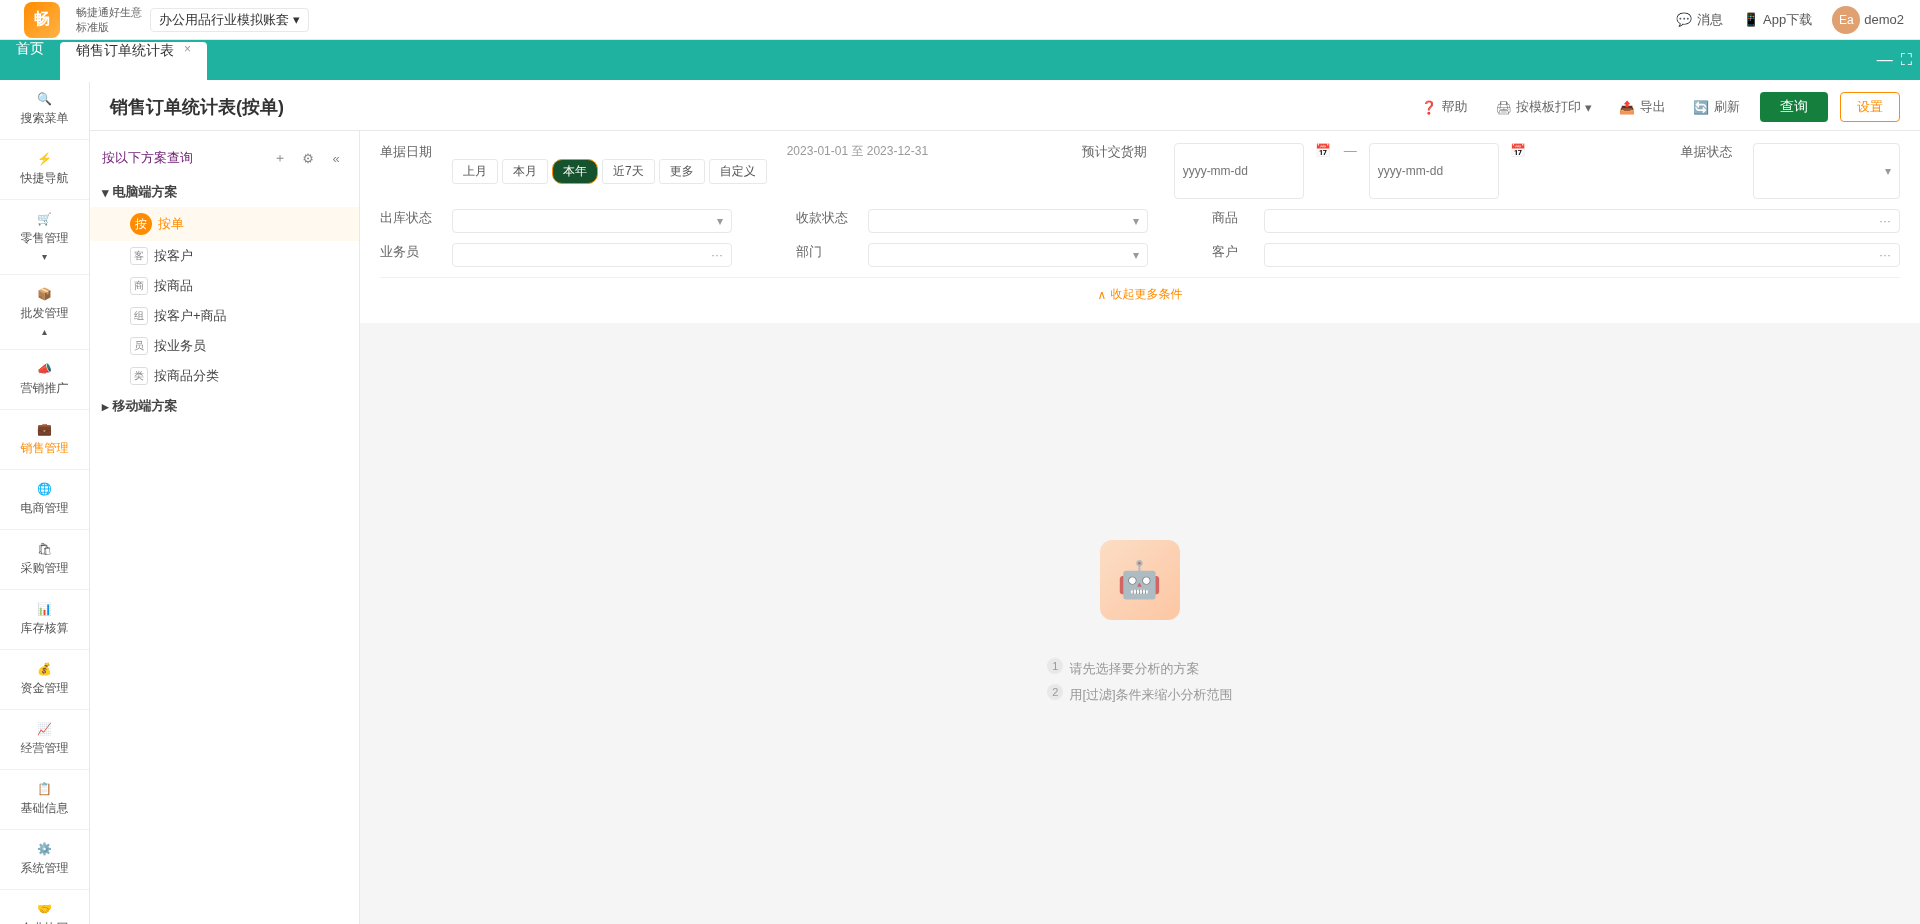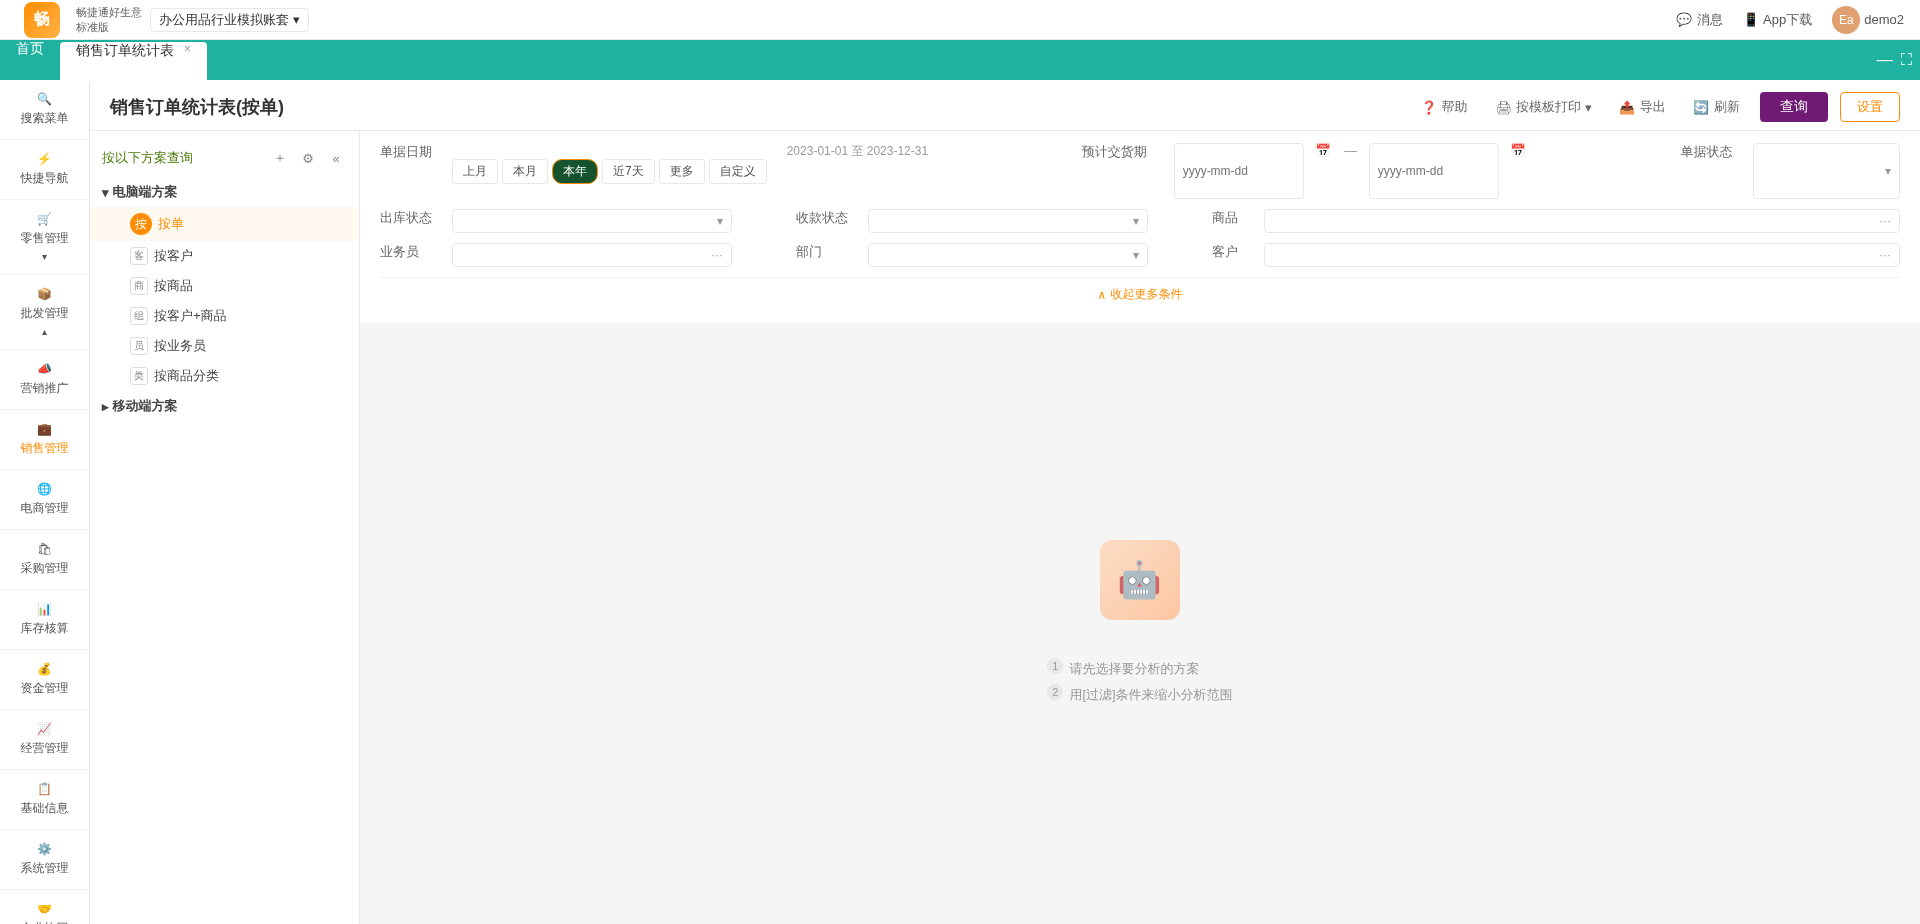--- a/index.html
+++ b/index.html
@@ -33,30 +33,30 @@
     .sidebar-item.active { color: #ff8c00; }
 
     
     .page-content { flex: 1; display: flex; flex-direction: column; overflow: hidden; background: #f5f5f5; }
 
     
     .page-header { background: #fff; padding: 12px 20px 8px; border-bottom: 1px solid #e8e8e8; display: flex; align-items: center; justify-content: space-between; flex-shrink: 0; }
     .page-title { font-size: 18px; font-weight: bold; color: #333; }
     .header-actions { display: flex; align-items: center; gap: 12px; }
     .header-btn { display: flex; align-items: center; gap: 4px; cursor: pointer; color: #666; font-size: 13px; padding: 4px 8px; }
-    .query-btn { background: #701a75; color: #fff; border: none; border-radius: 4px; padding: 6px 20px; cursor: pointer; font-size: 14px; }
+    .query-btn { background: #15803d; color: #fff; border: none; border-radius: 4px; padding: 6px 20px; cursor: pointer; font-size: 14px; }
     .setting-btn { background: #fff; color: #ff8c00; border: 1px solid #ff8c00; border-radius: 4px; padding: 5px 16px; cursor: pointer; font-size: 13px; }
 
     
     .split-area { display: flex; flex: 1; overflow: hidden; }
 
     
     .left-panel { width: 270px; background: #fff; border-right: 1px solid #e8e8e8; flex-shrink: 0; padding: 10px 0; overflow-y: auto; }
     .left-panel-header { display: flex; align-items: center; justify-content: space-between; padding: 6px 12px 8px; }
-    .left-panel-title { font-size: 13px; color: #4d7c0f; }
+    .left-panel-title { font-size: 13px; color: #701a75; }
     .left-panel-actions { display: flex; gap: 6px; align-items: center; }
     .icon-btn { width: 22px; height: 22px; border-radius: 50%; display: flex; align-items: center; justify-content: center; cursor: pointer; color: #888; font-size: 13px; }
     .tree-parent { padding: 6px 12px; cursor: pointer; display: flex; align-items: center; gap: 4px; font-size: 13px; color: #444; font-weight: bold; }
     .tree-child { padding: 6px 16px 6px 40px; cursor: pointer; display: flex; align-items: center; gap: 6px; font-size: 13px; color: #444; }
     .tree-icon { width: 18px; height: 18px; display: flex; align-items: center; justify-content: center; border-radius: 3px; font-size: 10px; color: #888; border: 1px solid #ddd; }
     .active-badge { background: #ff8c00; color: #fff; border-radius: 50%; width: 22px; height: 22px; display: flex; align-items: center; justify-content: center; font-size: 12px; }
 
     
     .right-panel { flex: 1; display: flex; flex-direction: column; overflow: hidden; }
     .filter-area { background: #fff; padding: 12px 20px; flex-shrink: 0; }

